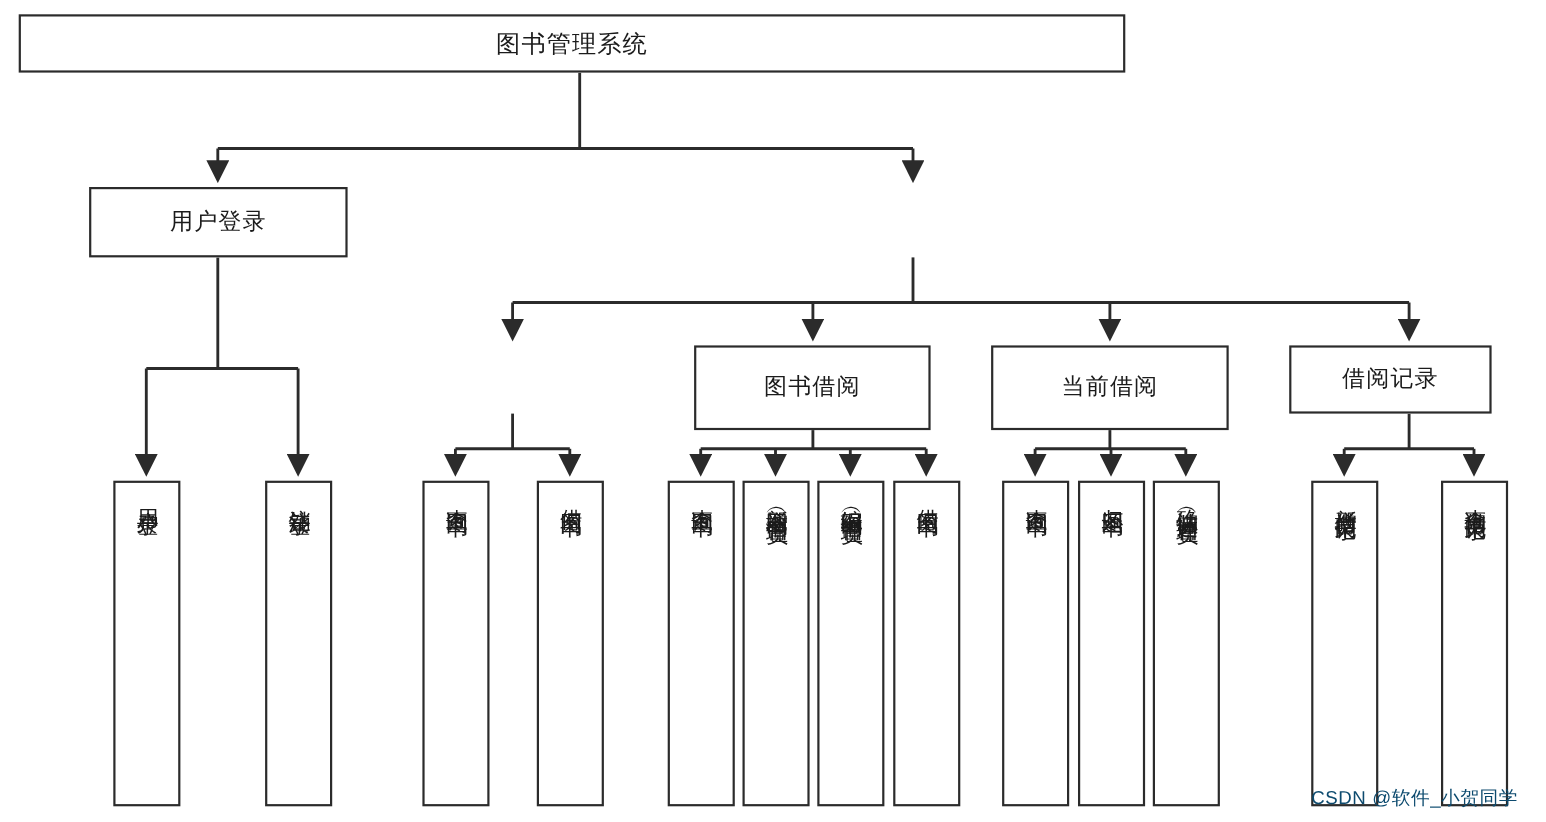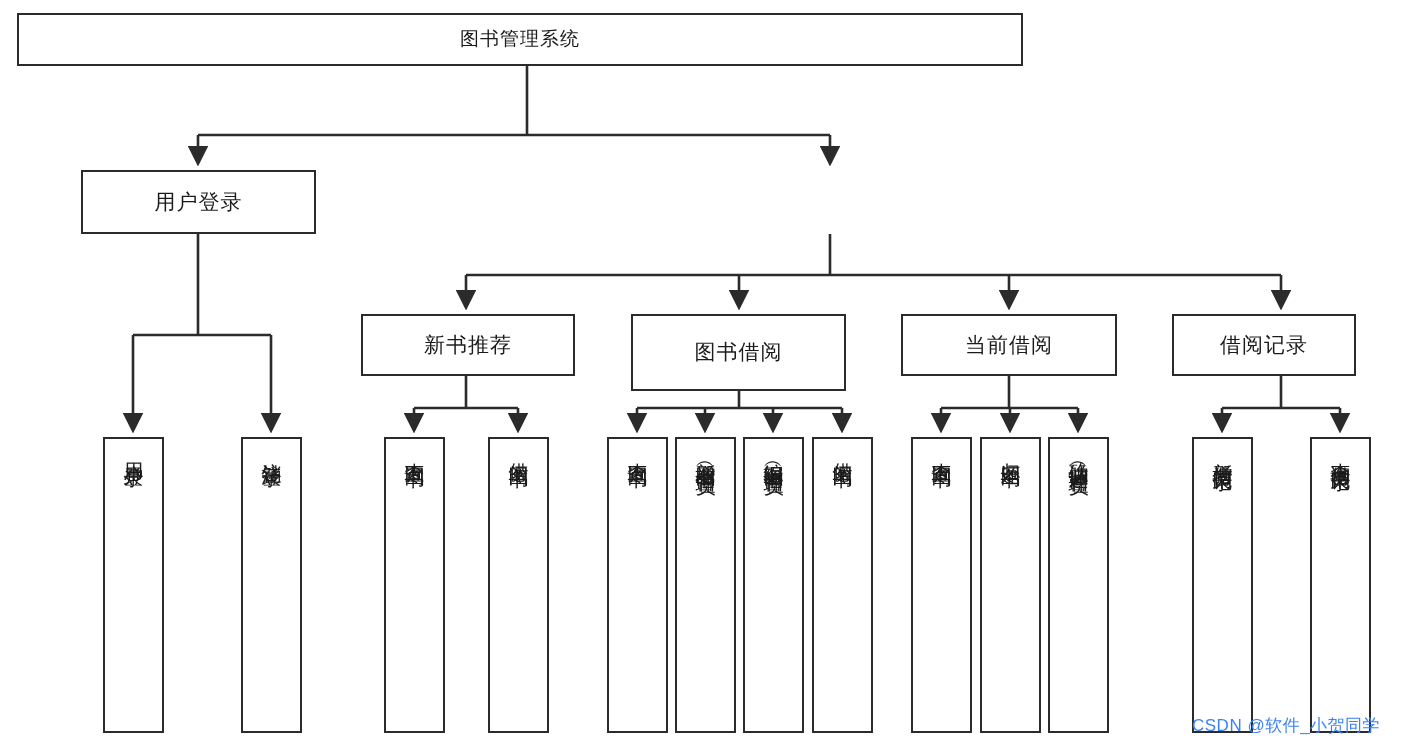--- a/index.html
+++ b/index.html
@@ -41,21 +41,21 @@
     text-align: center;
     line-height: 1.18;
   }
   
   .node-h .label {
     font-size: 21px;
     letter-spacing: 1px;
     white-space: nowrap;
   }
   .node-root .label {
-    font-size: 19px;
+    font-size: 22px;
   }
   
   .node-v {
     align-items: flex-start;
     padding-top: 8px;
   }
   .node-v .label {
     writing-mode: vertical-rl;
     text-orientation: upright;
     font-size: 20px;
@@ -64,21 +64,21 @@
     max-height: 278px;
   }
   .node-v.tall .label {
     max-height: 288px;
   }
   .watermark {
     position: absolute;
     left: 1192px;
     top: 714px;
     font-size: 17px;
-    color: #3b82f6;
+    color: #0c4a6e;
     white-space: nowrap;
     letter-spacing: 0.5px;
   }
 </style>
 </head>
 <body>
 
 <div id="diagram-root">
 
   <svg id="edges-layer" viewBox="0 0 1405 747" width="1405" height="747" xmlns="http://www.w3.org/2000/svg">
@@ -132,27 +132,24 @@
   </svg>
 
   <div class="node node-h node-root" style="left:17px; top:13px; width:1006px; height:53px;">
     <span class="label">图书管理系统</span>
   </div>
 
   <div class="node node-h" style="left:81px; top:170px; width:235px; height:64px;">
     <span class="label">用户登录</span>
   </div>
 
-  <div class="node node-h" style="left:361px; top:314px; width:214px; height:62px;">
-    <span class="label">新书推荐</span>
-  </div>
   <div class="node node-h" style="left:631px; top:314px; width:215px; height:77px;">
     <span class="label">图书借阅</span>
   </div>
-  <div class="node node-h" style="left:901px; top:314px; width:216px; height:62px;">
+  <div class="node node-h" style="left:901px; top:314px; width:216px; height:77px;">
     <span class="label">当前借阅</span>
   </div>
   <div class="node node-h" style="left:1172px; top:314px; width:184px; height:62px;">
     <span class="label">借阅记录</span>
   </div>
 
   <div class="node node-v" style="left:103px; top:437px; width:61px; height:296px;">
     <span class="label">用户登录</span>
   </div>
   <div class="node node-v" style="left:241px; top:437px; width:61px; height:296px;">

